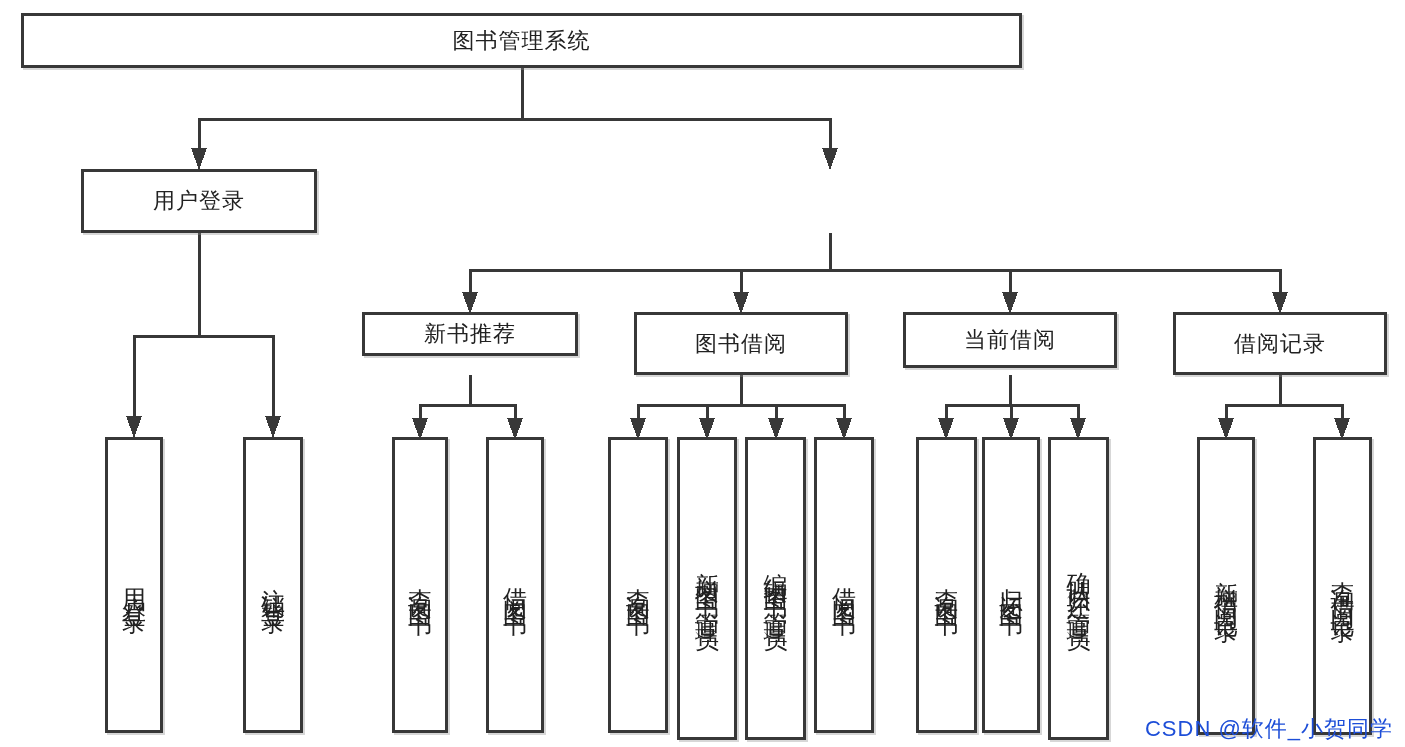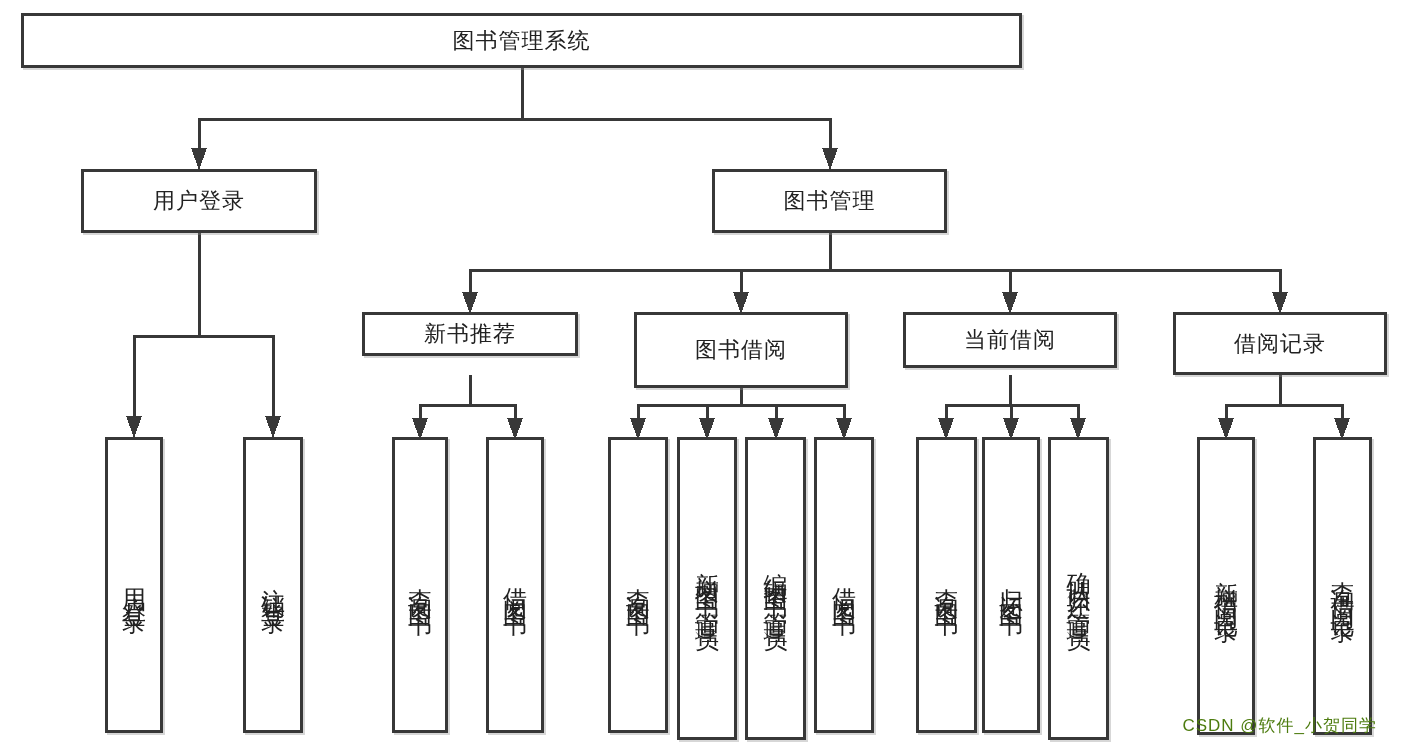--- a/index.html
+++ b/index.html
@@ -40,24 +40,24 @@
   }
   .vnode {
     writing-mode: vertical-rl;
     text-orientation: mixed;
     font-size: 24px;
     letter-spacing: 8px;
     line-height: 1;
   }
   .watermark {
     position: absolute;
-    right: 28px;
+    right: 12px;
     top: 714px;
-    font-size: 17px;
-    color: #4d7c0f;
+    font-size: 22px;
+    color: #1d4ed8;
     letter-spacing: 1px;
     white-space: nowrap;
   }
 </style>
 </head>
 <body>
 
 <div class="canvas">
 
   <svg class="connector-svg" viewBox="0 0 1405 747" shape-rendering="crispEdges">
@@ -122,24 +122,23 @@
       <polygon points="1003,418 1019,418 1011,440"></polygon>
       <polygon points="1070,418 1086,418 1078,440"></polygon>
       <polygon points="1218,418 1234,418 1226,440"></polygon>
       <polygon points="1334,418 1350,418 1342,440"></polygon>
     </g>
   </svg>
 
   <div class="node hnode" style="left:21px; top:13px; width:1001px; height:55px;">图书管理系统</div>
 
   <div class="node hnode" style="left:81px; top:169px; width:236px; height:64px;">用户登录</div>
-  <div class="node hnode" style="left:712px; top:169px; width:235px; height:64px;">图书管理</div>
 
   <div class="node hnode" style="left:362px; top:312px; width:216px; height:44px;">新书推荐</div>
-  <div class="node hnode" style="left:634px; top:312px; width:214px; height:76px;">图书借阅</div>
+  <div class="node hnode" style="left:634px; top:312px; width:214px; height:63px;">图书借阅</div>
   <div class="node hnode" style="left:903px; top:312px; width:214px; height:56px;">当前借阅</div>
   <div class="node hnode" style="left:1173px; top:312px; width:214px; height:63px;">借阅记录</div>
 
   <div class="node vnode" style="left:105px; top:437px; width:58px; height:296px;">用户登录</div>
   <div class="node vnode" style="left:243px; top:437px; width:60px; height:296px;">注销登录</div>
 
   <div class="node vnode" style="left:392px; top:437px; width:56px; height:296px;">查询图书</div>
   <div class="node vnode" style="left:486px; top:437px; width:58px; height:296px;">借阅图书</div>
 
   <div class="node vnode" style="left:608px; top:437px; width:60px; height:296px;">查询图书</div>

